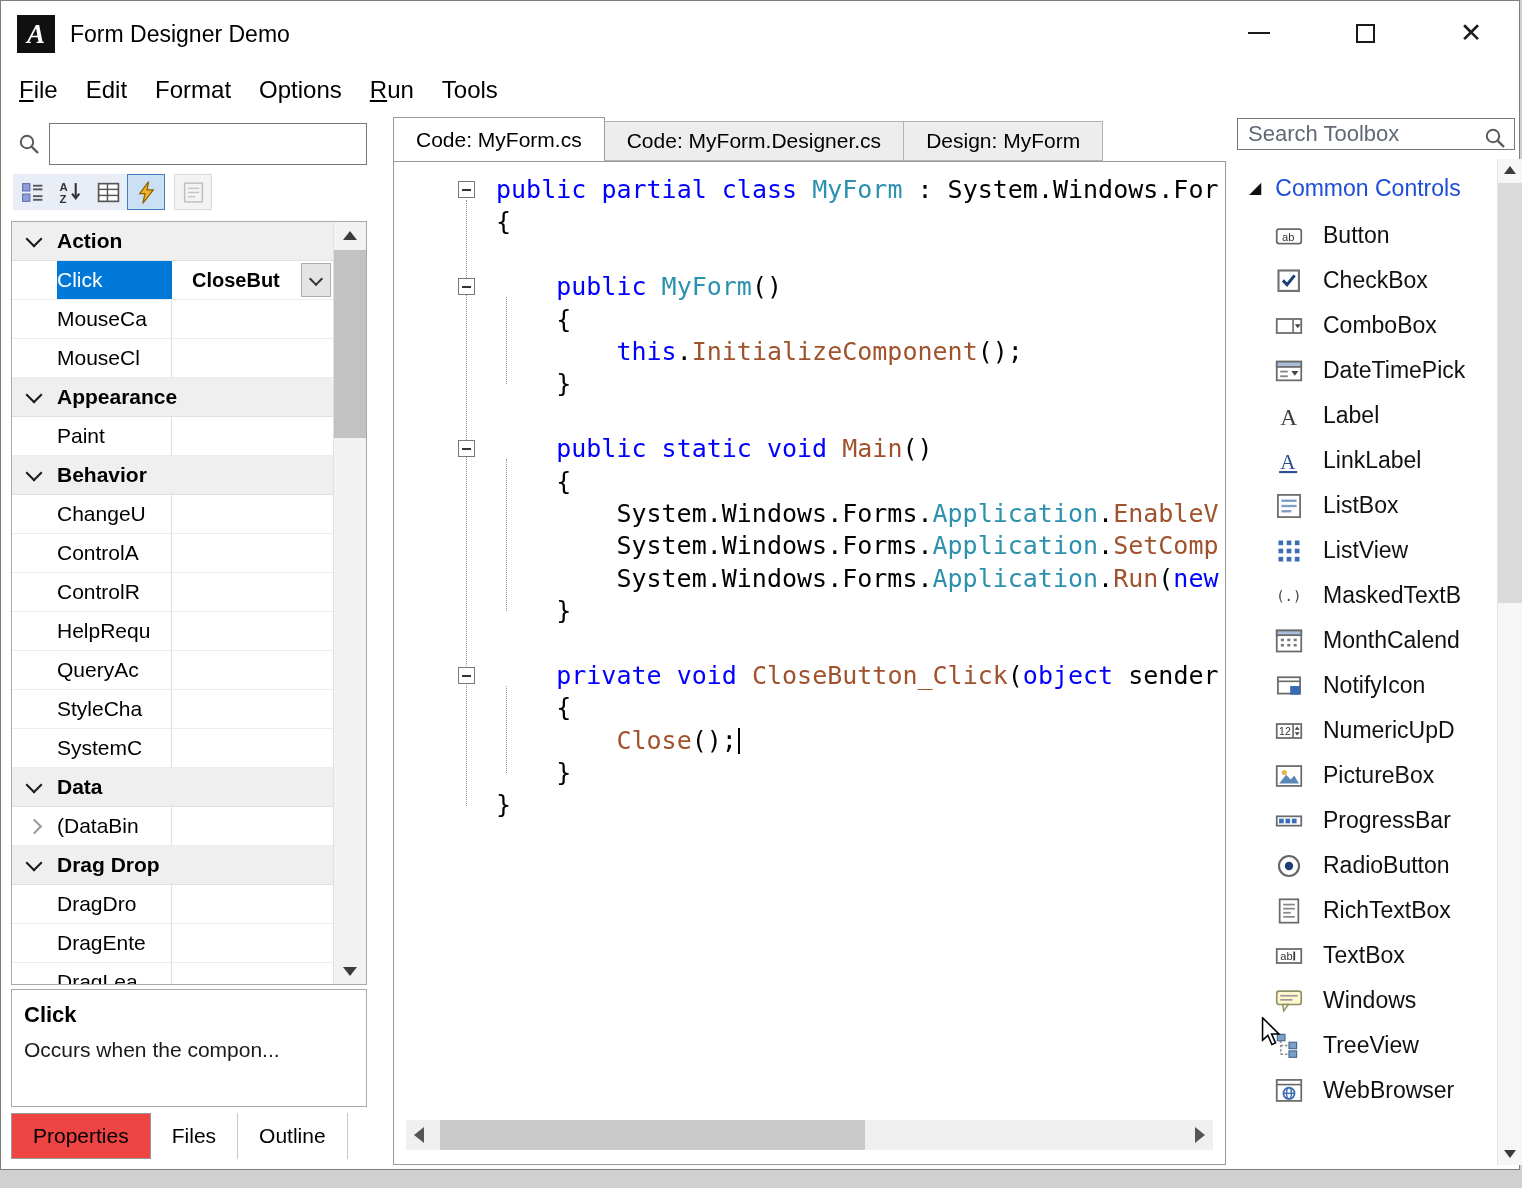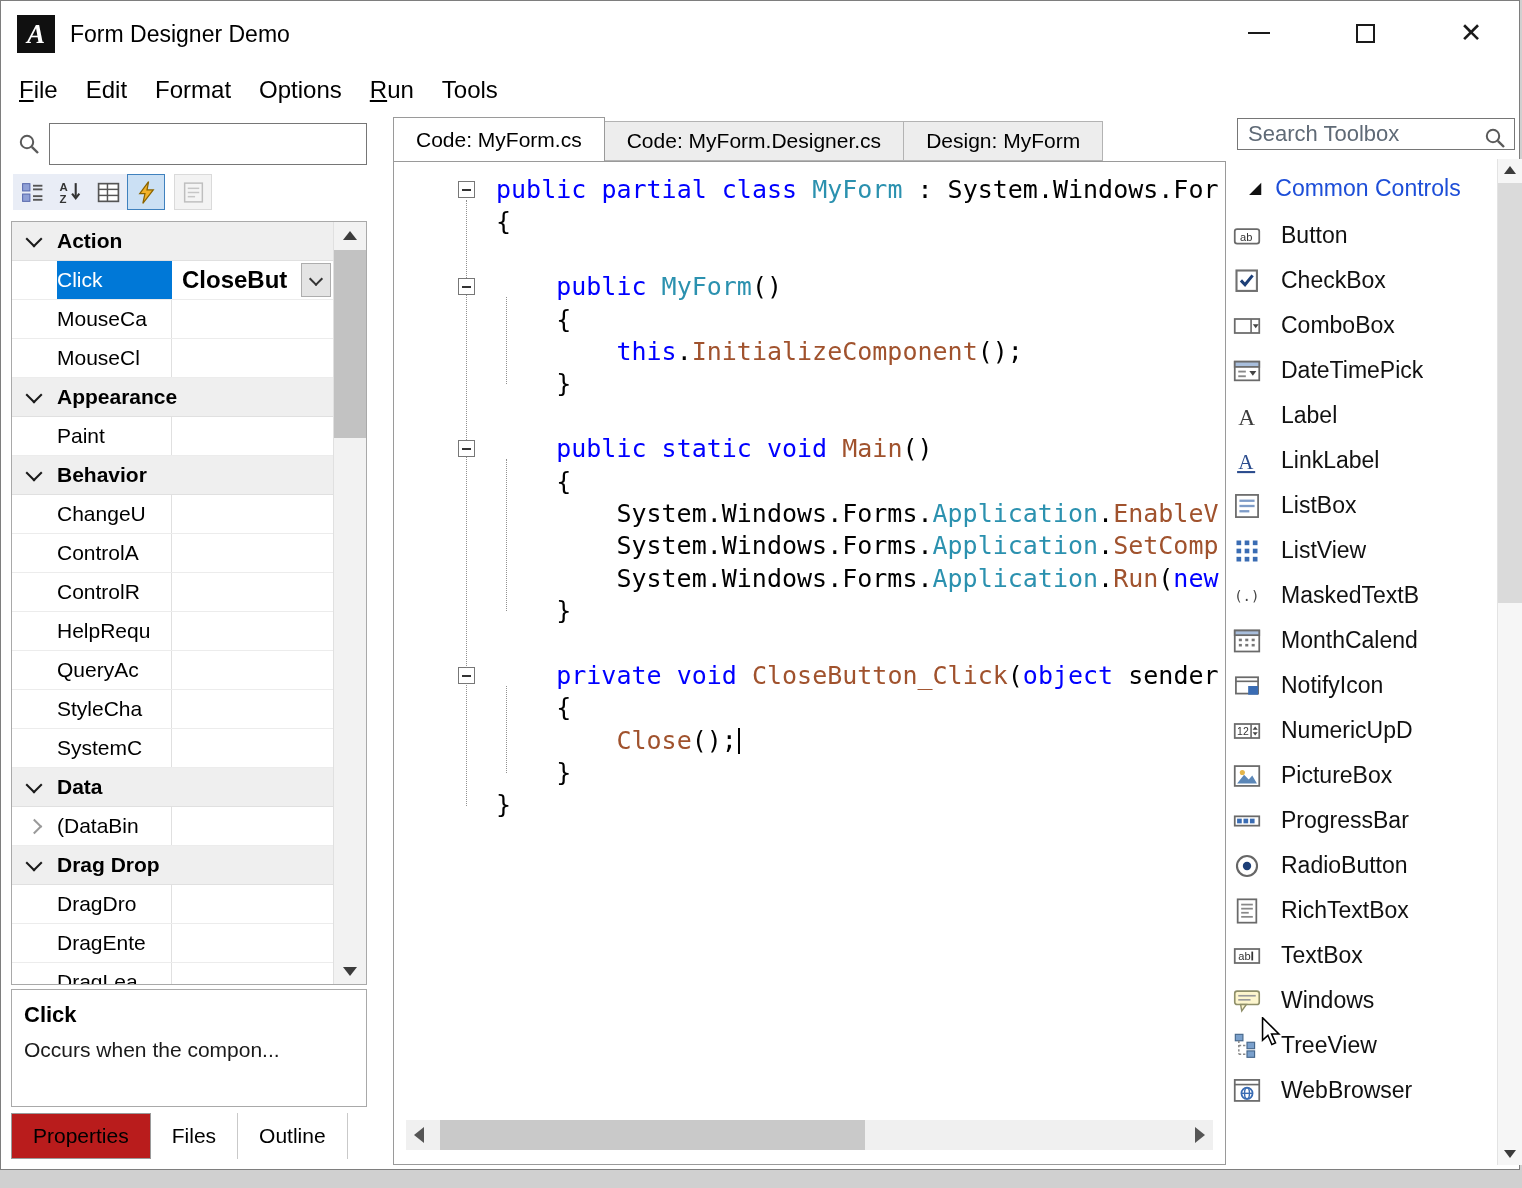--- a/index.html
+++ b/index.html
@@ -41,37 +41,37 @@
     transform:rotate(45deg);margin-left:16px;margin-top:-5px;flex:none;}
   .g-cat-label{font-weight:bold;font-size:21px;margin-left:17px;color:#000;}
   .g-row{height:39px;display:flex;border-bottom:1px solid #ECECEC;box-sizing:border-box;background:#fff;}
   .g-gutter{width:45px;flex:none;display:flex;align-items:center;justify-content:center;}
   .chev-right{width:9px;height:9px;border-top:2px solid #9a9a9a;border-right:2px solid #9a9a9a;
     transform:rotate(45deg);}
   .g-name{width:115px;flex:none;font-size:21px;color:#000;display:flex;align-items:center;
     overflow:hidden;white-space:nowrap;border-right:1px solid #E0E0E0;box-sizing:border-box;}
   .g-name.sel{background:#0078D7;color:#fff;border-right-color:#0078D7;}
   .g-val{flex:1;position:relative;display:flex;align-items:center;overflow:hidden;}
-  .g-val-text{font-weight:bold;font-size:24px;margin-left:10px;white-space:nowrap;overflow:hidden;max-width:118px;}
+  .g-val-text{font-weight:bold;font-size:20px;margin-left:20px;white-space:nowrap;overflow:hidden;max-width:118px;}
   .g-drop{position:absolute;right:2px;top:2px;bottom:2px;width:30px;background:#E4E4E4;
     border:1px solid #ADADAD;box-sizing:border-box;display:flex;align-items:center;justify-content:center;}
   .chev-down.sm{width:8px;height:8px;margin:0 0 3px 0;border-width:2px;border-color:#333;}
   .g-scroll{position:absolute;right:0;top:0;width:33px;height:100%;background:#F2F2F2;border-left:1px solid #E0E0E0;box-sizing:border-box;}
   .sb-btn{position:absolute;left:0;right:0;height:26px;display:flex;align-items:center;justify-content:center;}
   .sb-btn.up{top:0;} .sb-btn.down{bottom:0;}
   .tri-up{width:0;height:0;border-left:7px solid transparent;border-right:7px solid transparent;border-bottom:9px solid #3c3c3c;}
   .tri-down{width:0;height:0;border-left:7px solid transparent;border-right:7px solid transparent;border-top:9px solid #3c3c3c;}
   .g-thumb{position:absolute;left:0;right:0;top:28px;height:188px;background:#C2C2C2;}
   .desc{position:absolute;top:868px;left:0;width:356px;height:118px;border:1px solid #A9A9A9;
     box-sizing:border-box;padding:12px 12px;background:#fff;}
   .desc-title{font-weight:bold;font-size:22px;color:#000;}
   .desc-text{font-size:21px;color:#1a1a1a;margin-top:10px;white-space:nowrap;overflow:hidden;}
   .lp-tabs{position:absolute;top:992px;left:0;height:46px;display:flex;align-items:stretch;}
   .lp-tab{font-size:21px;color:#000;display:flex;align-items:center;justify-content:center;padding:0 21px;}
-  .lp-tab.sel{border:1px solid #9a9a9a;background:#b91c1c;min-width:86px;box-sizing:border-box;}
+  .lp-tab.sel{border:1px solid #9a9a9a;background:#ef4444;min-width:86px;box-sizing:border-box;}
   .lp-tab.plain{border-right:1px solid #C9C9C9;}
   
   .center{position:absolute;left:392px;top:116px;width:833px;height:1050px;}
   .ed-tabs{position:absolute;top:0;left:0;right:0;height:44px;display:flex;align-items:flex-end;}
   .ed-tab{height:40px;display:flex;align-items:center;padding:0 22px;font-size:21px;color:#000;
     background:#EDEDED;border:1px solid #B3B3B3;border-left:none;box-sizing:border-box;white-space:nowrap;}
   .ed-tab.first{border-left:1px solid #B3B3B3;}
   .ed-tab.sel{background:#fff;height:44px;border:1px solid #9a9a9a;border-bottom:none;position:relative;z-index:2;}
   .editor{position:absolute;top:44px;left:0;width:833px;height:1004px;border:1px solid #9a9a9a;
     box-sizing:border-box;background:#fff;overflow:hidden;}
@@ -96,21 +96,21 @@
   .tb-input{width:100%;height:100%;box-sizing:border-box;border:1px solid #767676;font-size:22px;
     padding:0 40px 0 10px;outline:none;color:#333;font-family:"Liberation Sans",sans-serif;}
   .tb-input::placeholder{color:#5f6a76;opacity:1;}
   .tb-mag{position:absolute;right:8px;top:8px;width:24px;height:24px;}
   .tb-header{position:absolute;top:52px;left:0;height:46px;display:flex;align-items:center;}
   .tb-expand{margin-left:16px;font-size:16px;color:#111;line-height:1;}
   .tb-expand::before{content:"\25E2";}
   .tb-group-label{margin-left:14px;font-size:23px;color:#1d4ed8;white-space:nowrap;overflow:hidden;max-width:212px;text-align:right;}
   #tbItems{position:absolute;top:100px;left:0;width:264px;}
   .tb-item{height:45px;display:flex;align-items:center;}
-  .tb-ic{width:28px;height:28px;flex:none;}
+  .tb-ic{width:28px;height:28px;margin-left:42px;flex:none;}
   .tb-ic svg{width:28px;height:28px;display:block;}
   .tb-label{margin-left:20px;font-size:23px;color:#111;white-space:nowrap;overflow:hidden;max-width:172px;}
   .tb-scroll{position:absolute;right:1px;top:46px;bottom:6px;width:25px;background:#F6F6F6;
     border-left:1px solid #E3E3E3;box-sizing:border-box;}
   .tb-thumb{position:absolute;left:0;right:0;top:24px;height:420px;background:#DADADA;}
   .tb-scroll .sb-btn{height:22px;}
   .tb-scroll .tri-up{border-left-width:6px;border-right-width:6px;border-bottom-width:8px;}
   .tb-scroll .tri-down{border-left-width:6px;border-right-width:6px;border-top-width:8px;}
   .cursor{position:absolute;left:28px;top:904px;z-index:6;}
 </style>

